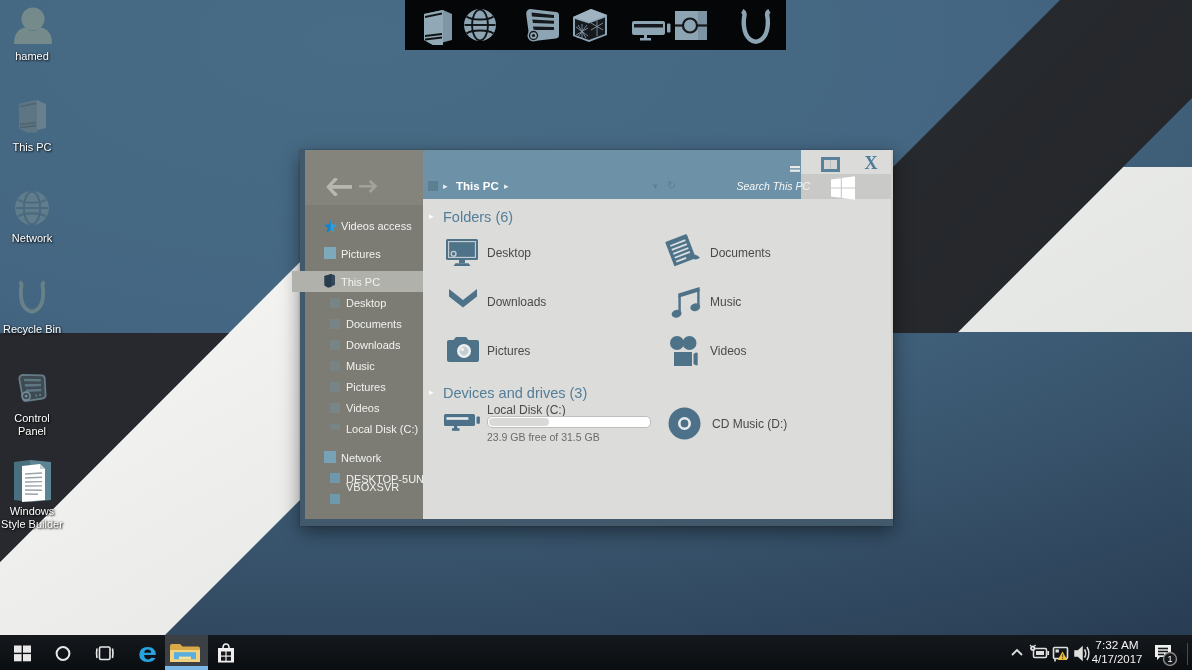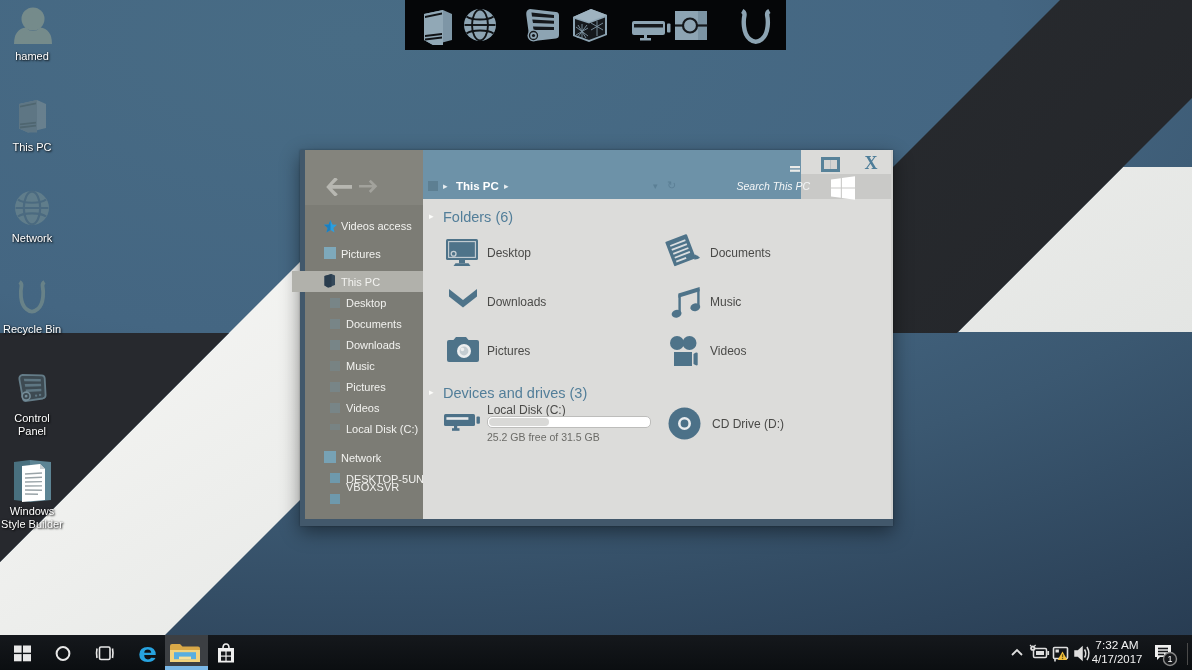--- a/index.html
+++ b/index.html
@@ -308,26 +308,26 @@
       <rect x="0" y="0" width="31" height="12" rx="1.5" fill="#4c7188"></rect>
       <rect x="2.4" y="3.2" width="22" height="2.6" fill="#e6e9ea"></rect>
       <rect x="32.5" y="2.4" width="3.4" height="7.4" rx="1" fill="#4c7188"></rect>
       <rect x="10" y="12" width="3.2" height="3" fill="#4c7188"></rect>
       <rect x="8" y="14.2" width="7.5" height="2.6" fill="#4c7188"></rect>
     </svg>
     <div class="itxt" style="left:187px;top:253px">Local Disk (C:)</div>
     <div class="abs" style="left:187px;top:266px;width:162px;height:10px;background:#fff;border:1px solid #bdbdbb;border-radius:5px">
       <div style="position:absolute;left:1px;top:1px;width:60px;height:8px;background:#d9d9d7;border-radius:4px"></div>
     </div>
-    <div class="itxt" style="left:187px;top:281px;font-size:10.5px;color:#6b6b67">25.2 GB free of 31.5 GB</div>
+    <div class="itxt" style="left:187px;top:281px;font-size:10.5px;color:#6b6b67">23.9 GB free of 31.5 GB</div>
     <svg class="abs" style="left:368px;top:257px" width="33" height="33" viewBox="0 0 33 33">
       <circle cx="16.5" cy="16.5" r="16" fill="#4c7188"></circle>
       <circle cx="16.5" cy="16.5" r="5.2" fill="none" stroke="#e9ecee" stroke-width="2.6"></circle>
     </svg>
-    <div class="itxt" style="left:412px;top:267px">CD Drive (D:)</div>
+    <div class="itxt" style="left:412px;top:267px">CD Music (D:)</div>
   </div>
 
   <div class="abs" style="left:0;top:635px;width:1192px;height:35px;background:linear-gradient(#15181c,#0b0e11)"></div>
   <div class="abs" style="left:165px;top:635px;width:43px;height:35px;background:#3c3f43"></div>
   <div class="abs" style="left:165px;top:666px;width:43px;height:4px;background:#7ab8e8"></div>
   <svg class="abs" style="left:0;top:635px" width="260" height="35" viewBox="0 0 260 35">
 
     <g fill="#e8e8e8">
       <rect x="14" y="10.5" width="7.6" height="7.2"></rect>
       <rect x="23" y="10.5" width="8" height="7.2"></rect>

